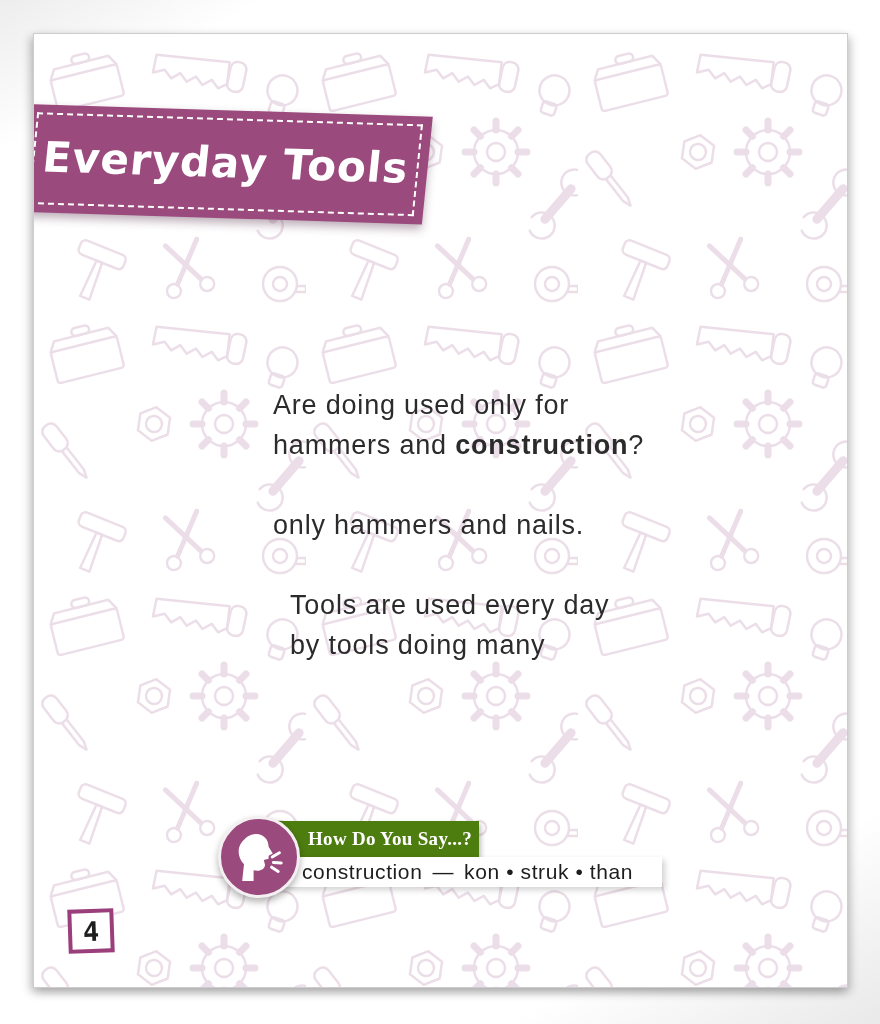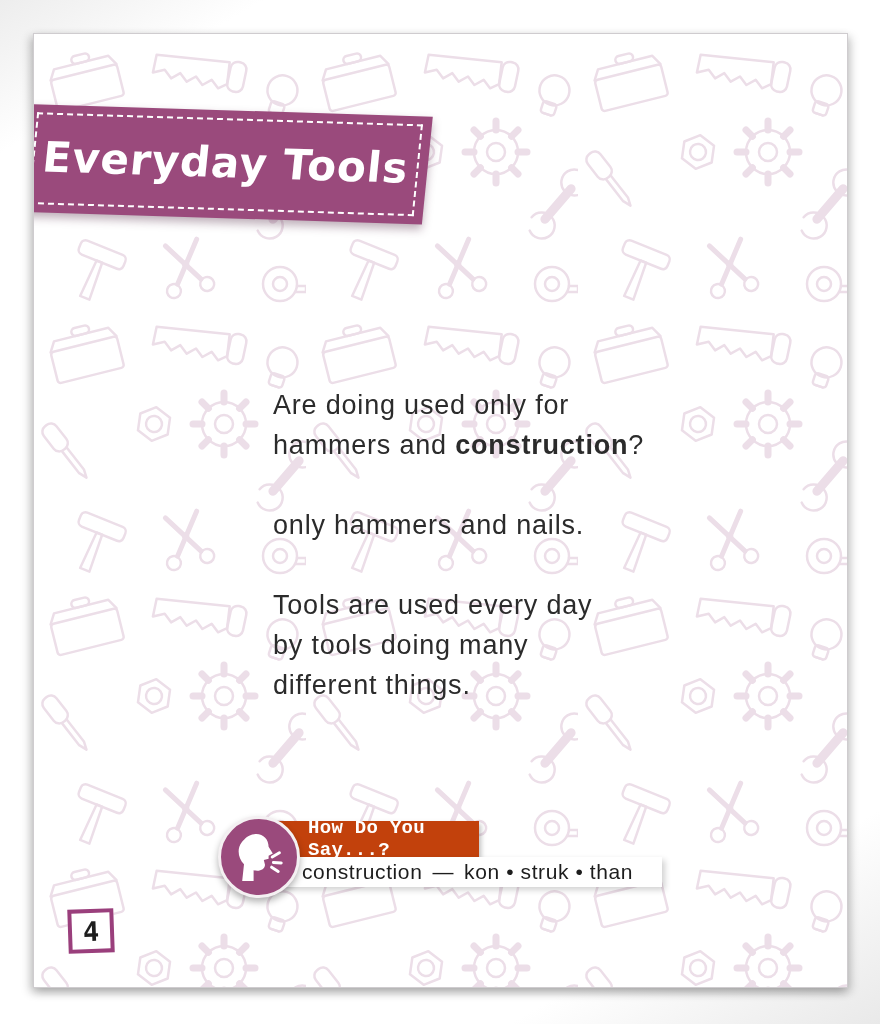--- a/index.html
+++ b/index.html
@@ -36,30 +36,30 @@
     color:#ffffff; font-family:"DejaVu Sans", sans-serif;
     font-weight:bold; font-size:42px; letter-spacing:1px;
     position:relative; padding-bottom:4px;
   }
 
   
   .story {
     position:absolute; left:239px; top:351px; width:400px; z-index:3;
     color:#2b2b2b; font-size:27px; line-height:40px; letter-spacing:.8px;
   }
-  .story p + p { margin-top:40px; }
+  .story p + p { margin-top:40px;margin-left:17px; }
   .story strong { font-weight:bold; }
 
   
   .say-heading-box {
     position:absolute; left:240px; top:787px; width:205px; height:36px;
-    background:#c2410c; z-index:2;
+    background:#4d7c0f; z-index:2;
     display:flex; align-items:center;
     padding-left:34px;
-    color:#ffffff; font-family:Liberation Mono, monospace;
+    color:#ffffff; font-family:Liberation Serif, serif;
     font-weight:bold; font-size:19px; letter-spacing:.3px;
     box-shadow: 2px 3px 5px rgba(0,0,0,.25);
   }
   .say-strip {
     position:absolute; left:240px; top:823px; width:388px; height:30px;
     background:#ffffff; z-index:2;
     display:flex; align-items:center;
     padding-left:28px;
     color:#1d1d1d; font-size:21px; letter-spacing:.6px;
     box-shadow: 3px 3px 6px rgba(0,0,0,.18);
@@ -172,21 +172,20 @@
   <div class="story">
     <p>
       <span>Are doing used only for</span><br>
       <span>hammers and </span><strong>construction</strong><span>?</span><br>
       <br>
       <span>only hammers and nails.</span>
     </p>
     <p>
       <span>Tools are used every day</span><br>
       <span>by tools doing many</span><br>
-      <span>different things.</span>
     </p>
   </div>
 
   <div class="say-heading-box">
     <span>How Do You Say...?</span>
   </div>
   <div class="say-strip">
     <span>construction</span>
     <span class="sep">—</span>
     <span>kon • struk • than</span>

